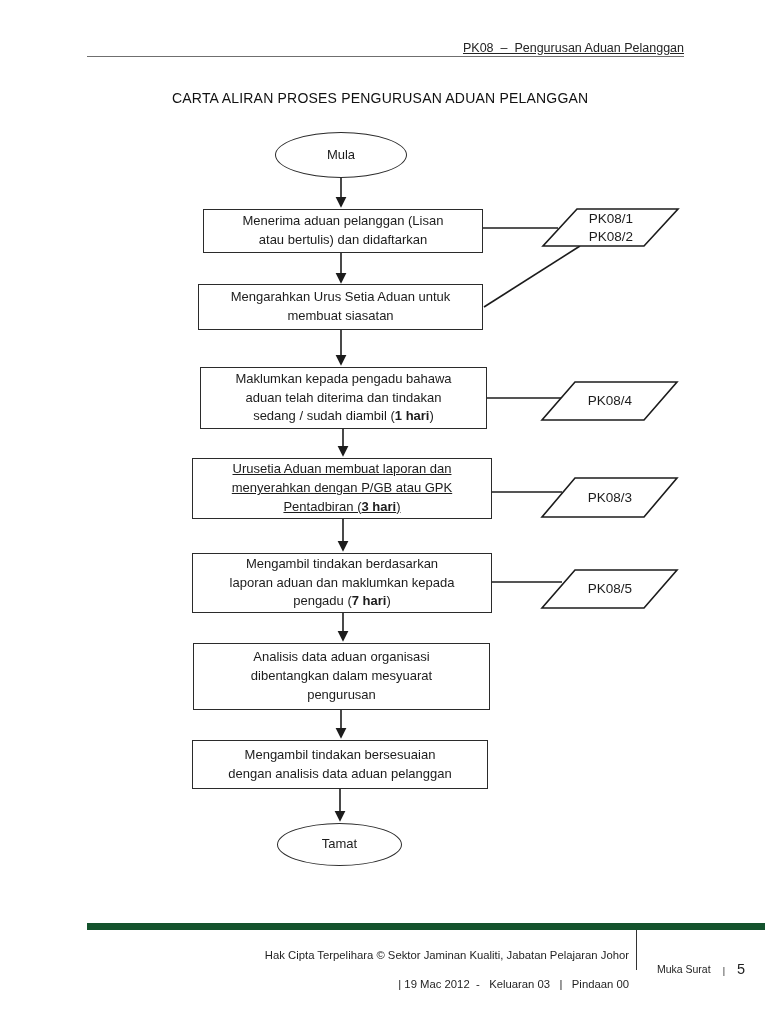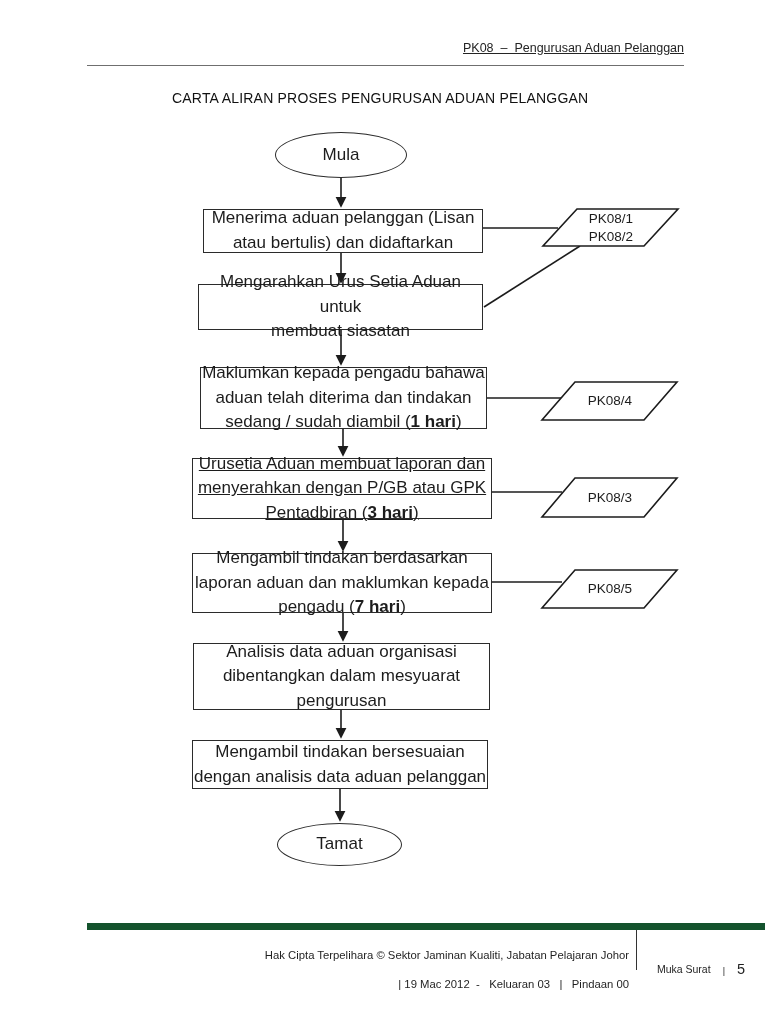--- a/index.html
+++ b/index.html
@@ -4,39 +4,39 @@
 <style>
   html,body { margin:0; padding:0; background:#e8e8e8; }
   .page {
     position:relative; width:768px; height:1024px; background:#ffffff;
     font-family:"Liberation Sans", sans-serif; color:#1c1c1c; overflow:hidden;
     margin:0 auto;
   }
   
   .doc-header {
     position:absolute; left:87px; top:38px; width:597px;
-    text-align:right; border-bottom:1px solid #6f6f6f; padding-bottom:9px;
+    text-align:right; border-bottom:1px solid #6f6f6f; padding-bottom:0;
   }
   .doc-header span {
     font-size:12.5px; text-decoration:underline; white-space:pre; color:#242424;
   }
   
   .doc-title {
     position:absolute; left:172px; top:90px;
     font-size:14px; font-weight:normal; letter-spacing:0.2px; color:#111;
     white-space:pre;
   }
   
   svg.connectors { position:absolute; left:0; top:0; width:768px; height:1024px; }
   
   .shape {
     position:absolute; box-sizing:border-box;
     display:flex; align-items:center; justify-content:center;
     text-align:center; background:#ffffff;
-    font-size:17px; line-height:1.45; color:#1c1c1c;
+    font-size:13px; line-height:1.45; color:#1c1c1c;
   }
   .process-box { border:1.5px solid #2b2b2b; }
   .terminator  { border:1.5px solid #2b2b2b; border-radius:50%; }
   .pgram-text  {
     position:absolute; display:flex; align-items:center; justify-content:center;
     text-align:center; font-size:13.5px; line-height:1.32; color:#1c1c1c;
     background:transparent;
   }
   
   .doc-footer {

